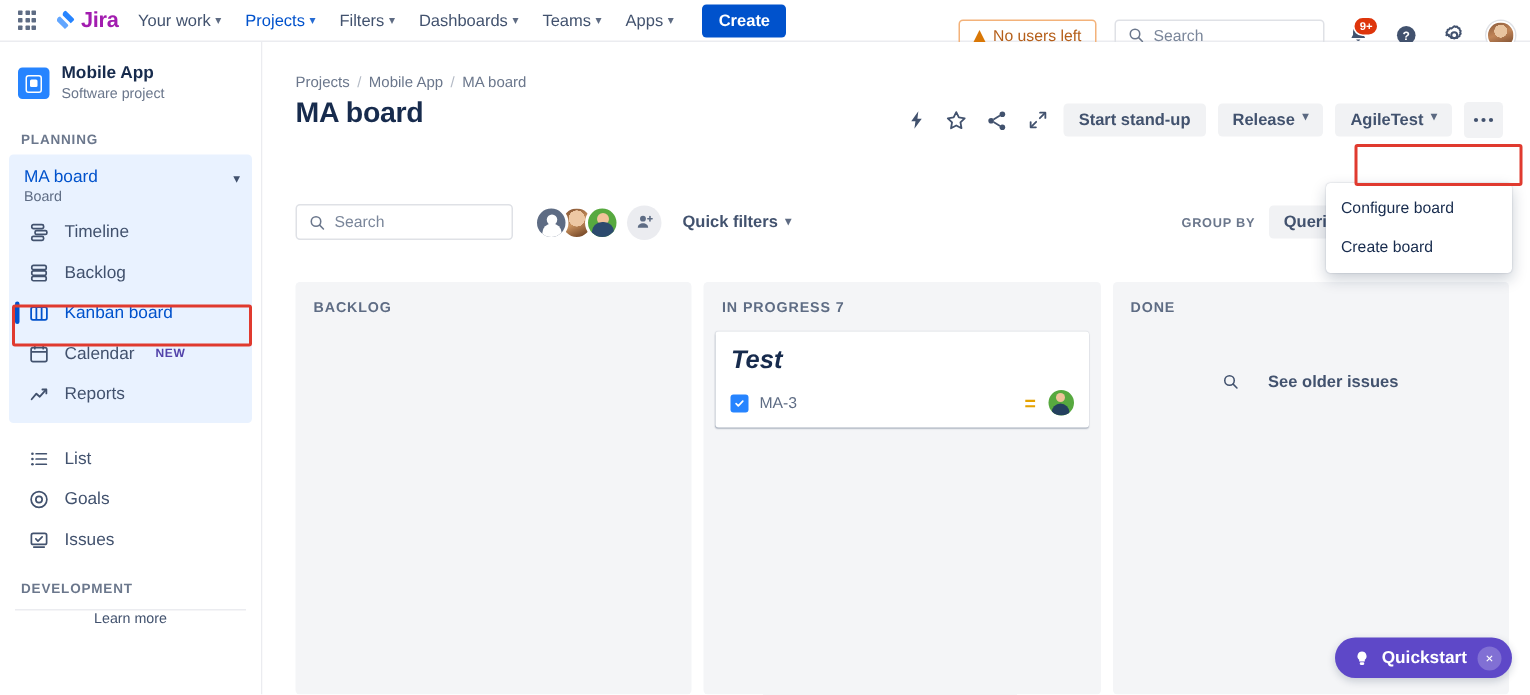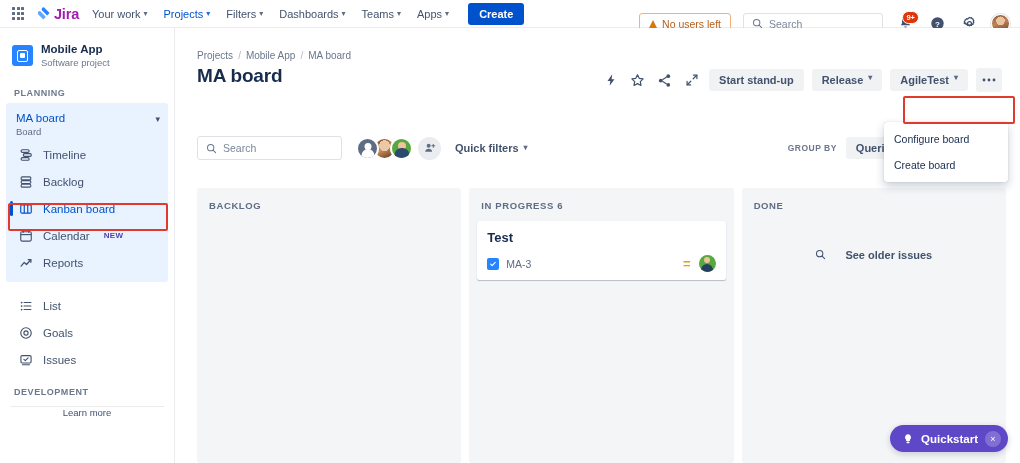--- a/index.html
+++ b/index.html
@@ -147,21 +147,21 @@
   .insights-btn { font-size: 11px; font-weight: 600; color: #42526e; display: flex; align-items: center; gap: 5px; cursor: pointer; padding: 5px 8px; border-radius: 3px; }
 
   
   .columns { position: absolute; left: 22px; top: 160px; right: 14px; bottom: 0; display: flex; gap: 8px; }
   .col { flex: 1; background: #f4f5f7; border-radius: 3px; padding: 10px 8px; }
   .col-head { font-size: 9.5px; font-weight: 700; color: #5e6c84; letter-spacing: .6px; padding: 2px 4px 10px 4px; }
   .card {
     background: #fff; border-radius: 2px; box-shadow: 0 1px 1px rgba(9,30,66,.25), 0 0 1px rgba(9,30,66,.13);
     padding: 9px 10px 8px 10px; cursor: pointer;
   }
-  .card-title { font-size: 13px; font-weight: 600; color: #172b4d; margin-bottom: 10px; }
+  .card-title { font-size: 17px; font-weight: 600; color: #172b4d; margin-bottom: 10px; font-style: italic; }
   .card-foot { display: flex; align-items: center; }
   .type-ico { width: 12px; height: 12px; border-radius: 2px; background: #2684ff; display: flex; align-items: center; justify-content: center; flex: 0 0 auto; }
   .issue-key { font-size: 10.5px; color: #5e6c84; margin-left: 7px; }
   .card-right { margin-left: auto; display: flex; align-items: center; gap: 8px; }
   .prio-med { color: #e5a200; font-size: 13px; font-weight: 700; line-height: 1; }
   .card-av { width: 17px; height: 17px; border-radius: 50%; background: #57a93f; position: relative; overflow: hidden; }
   .card-av::before { content:""; position:absolute; width:6px; height:6px; border-radius:50%; background:#f0c39a; left:50%; top:2px; transform:translateX(-50%); }
   .card-av::after { content:""; position:absolute; width:12px; height:8px; border-radius:6px 6px 0 0; background:#24405e; left:50%; bottom:0; transform:translateX(-50%); }
 
   .older {
@@ -495,21 +495,21 @@
       <div class="dd-item">Configure board</div>
       <div class="dd-item">Create board</div>
     </div>
 
     <div class="columns">
       <div class="col">
         <div class="col-head">BACKLOG</div>
       </div>
 
       <div class="col">
-        <div class="col-head">IN PROGRESS 6</div>
+        <div class="col-head">IN PROGRESS 7</div>
         <div class="card">
           <div class="card-title">Test</div>
           <div class="card-foot">
             <span class="type-ico">
               <svg width="8" height="8" viewBox="0 0 12 12">
                   <path d="M2.6 6.2 4.8 8.4 9.3 3.6" fill="none" stroke="#fff" stroke-width="1.7" stroke-linecap="round" stroke-linejoin="round"></path>
                 </svg>
             </span>
             <span class="issue-key">MA-3</span>
             <span class="card-right">

